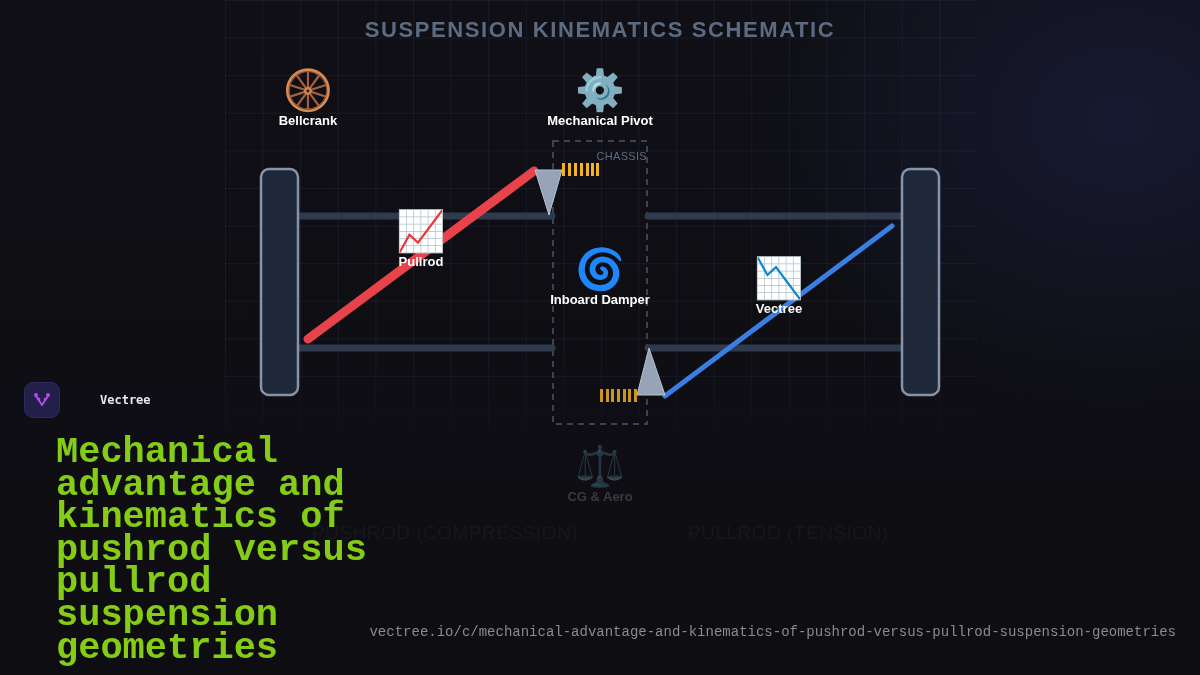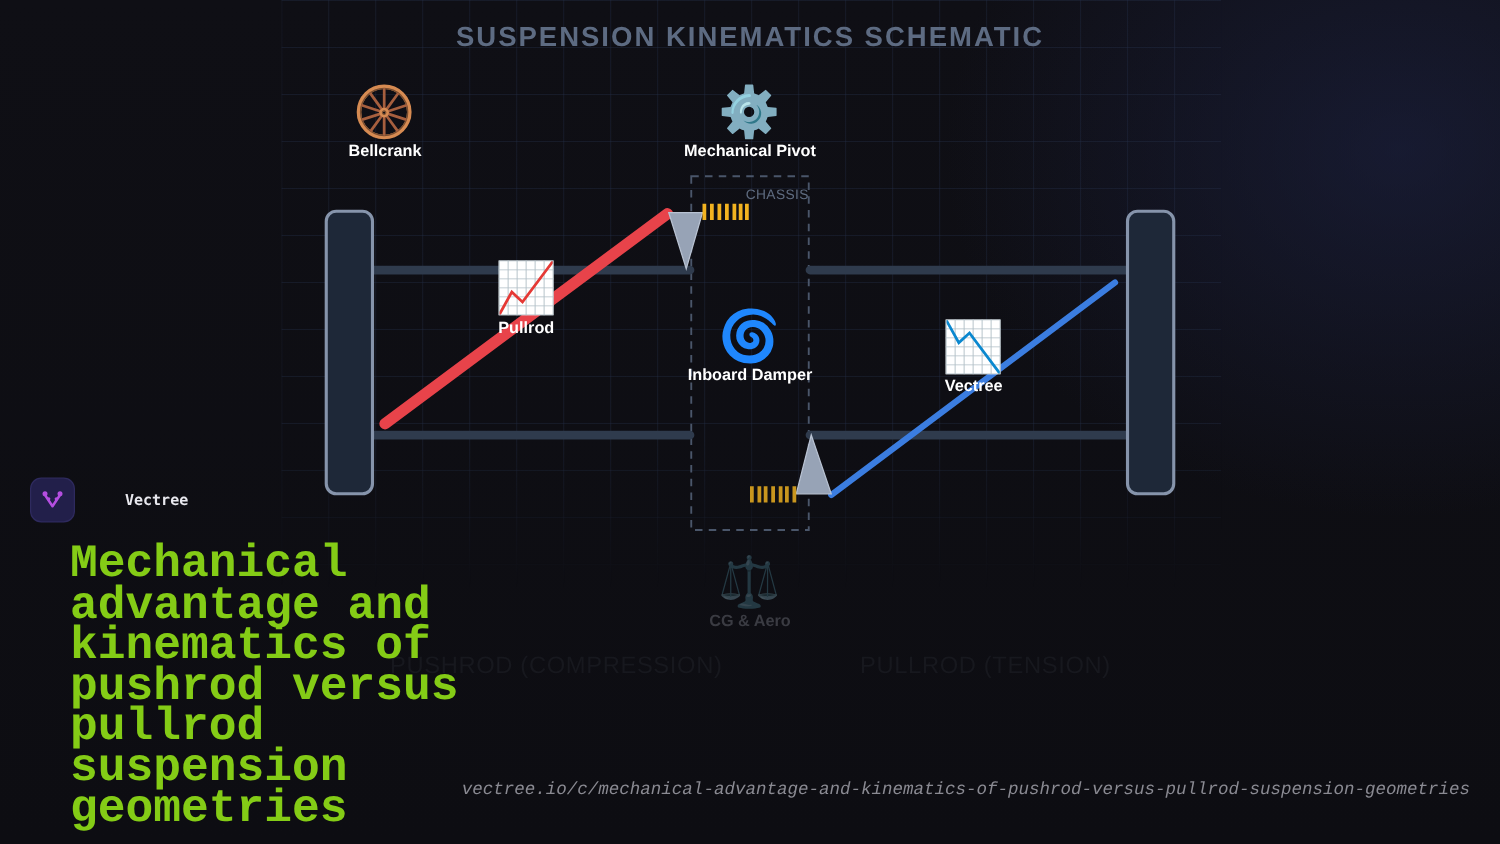--- a/index.html
+++ b/index.html
@@ -54,21 +54,21 @@
   .brand-name {
     color: #e8e8ee; font-family: "DejaVu Sans Mono", monospace; font-weight: 700; font-size: 12px; margin-left: 32px;
   }
   .headline {
     position: absolute; left: 40px; top: 420px; width: 340px;
     color: #84cc16; font-family: "Liberation Mono", monospace; font-weight: 700;
     font-size: 37px; line-height: 32.6px; margin: 16px;
   }
   .url {
     position: absolute; right: 24px; top: 624px;
-    color: #8a8a92; font-family: "Liberation Mono", monospace; font-size: 14px; font-style: italic;
+    color: #8a8a92; font-family: "Liberation Mono", monospace; font-size: 14px;
   }
 </style>
 </head>
 <body>
 
 <div class="bg-glow"></div>
 <div class="stage"></div>
 
 <div class="diagram-title">SUSPENSION KINEMATICS SCHEMATIC</div>
 

